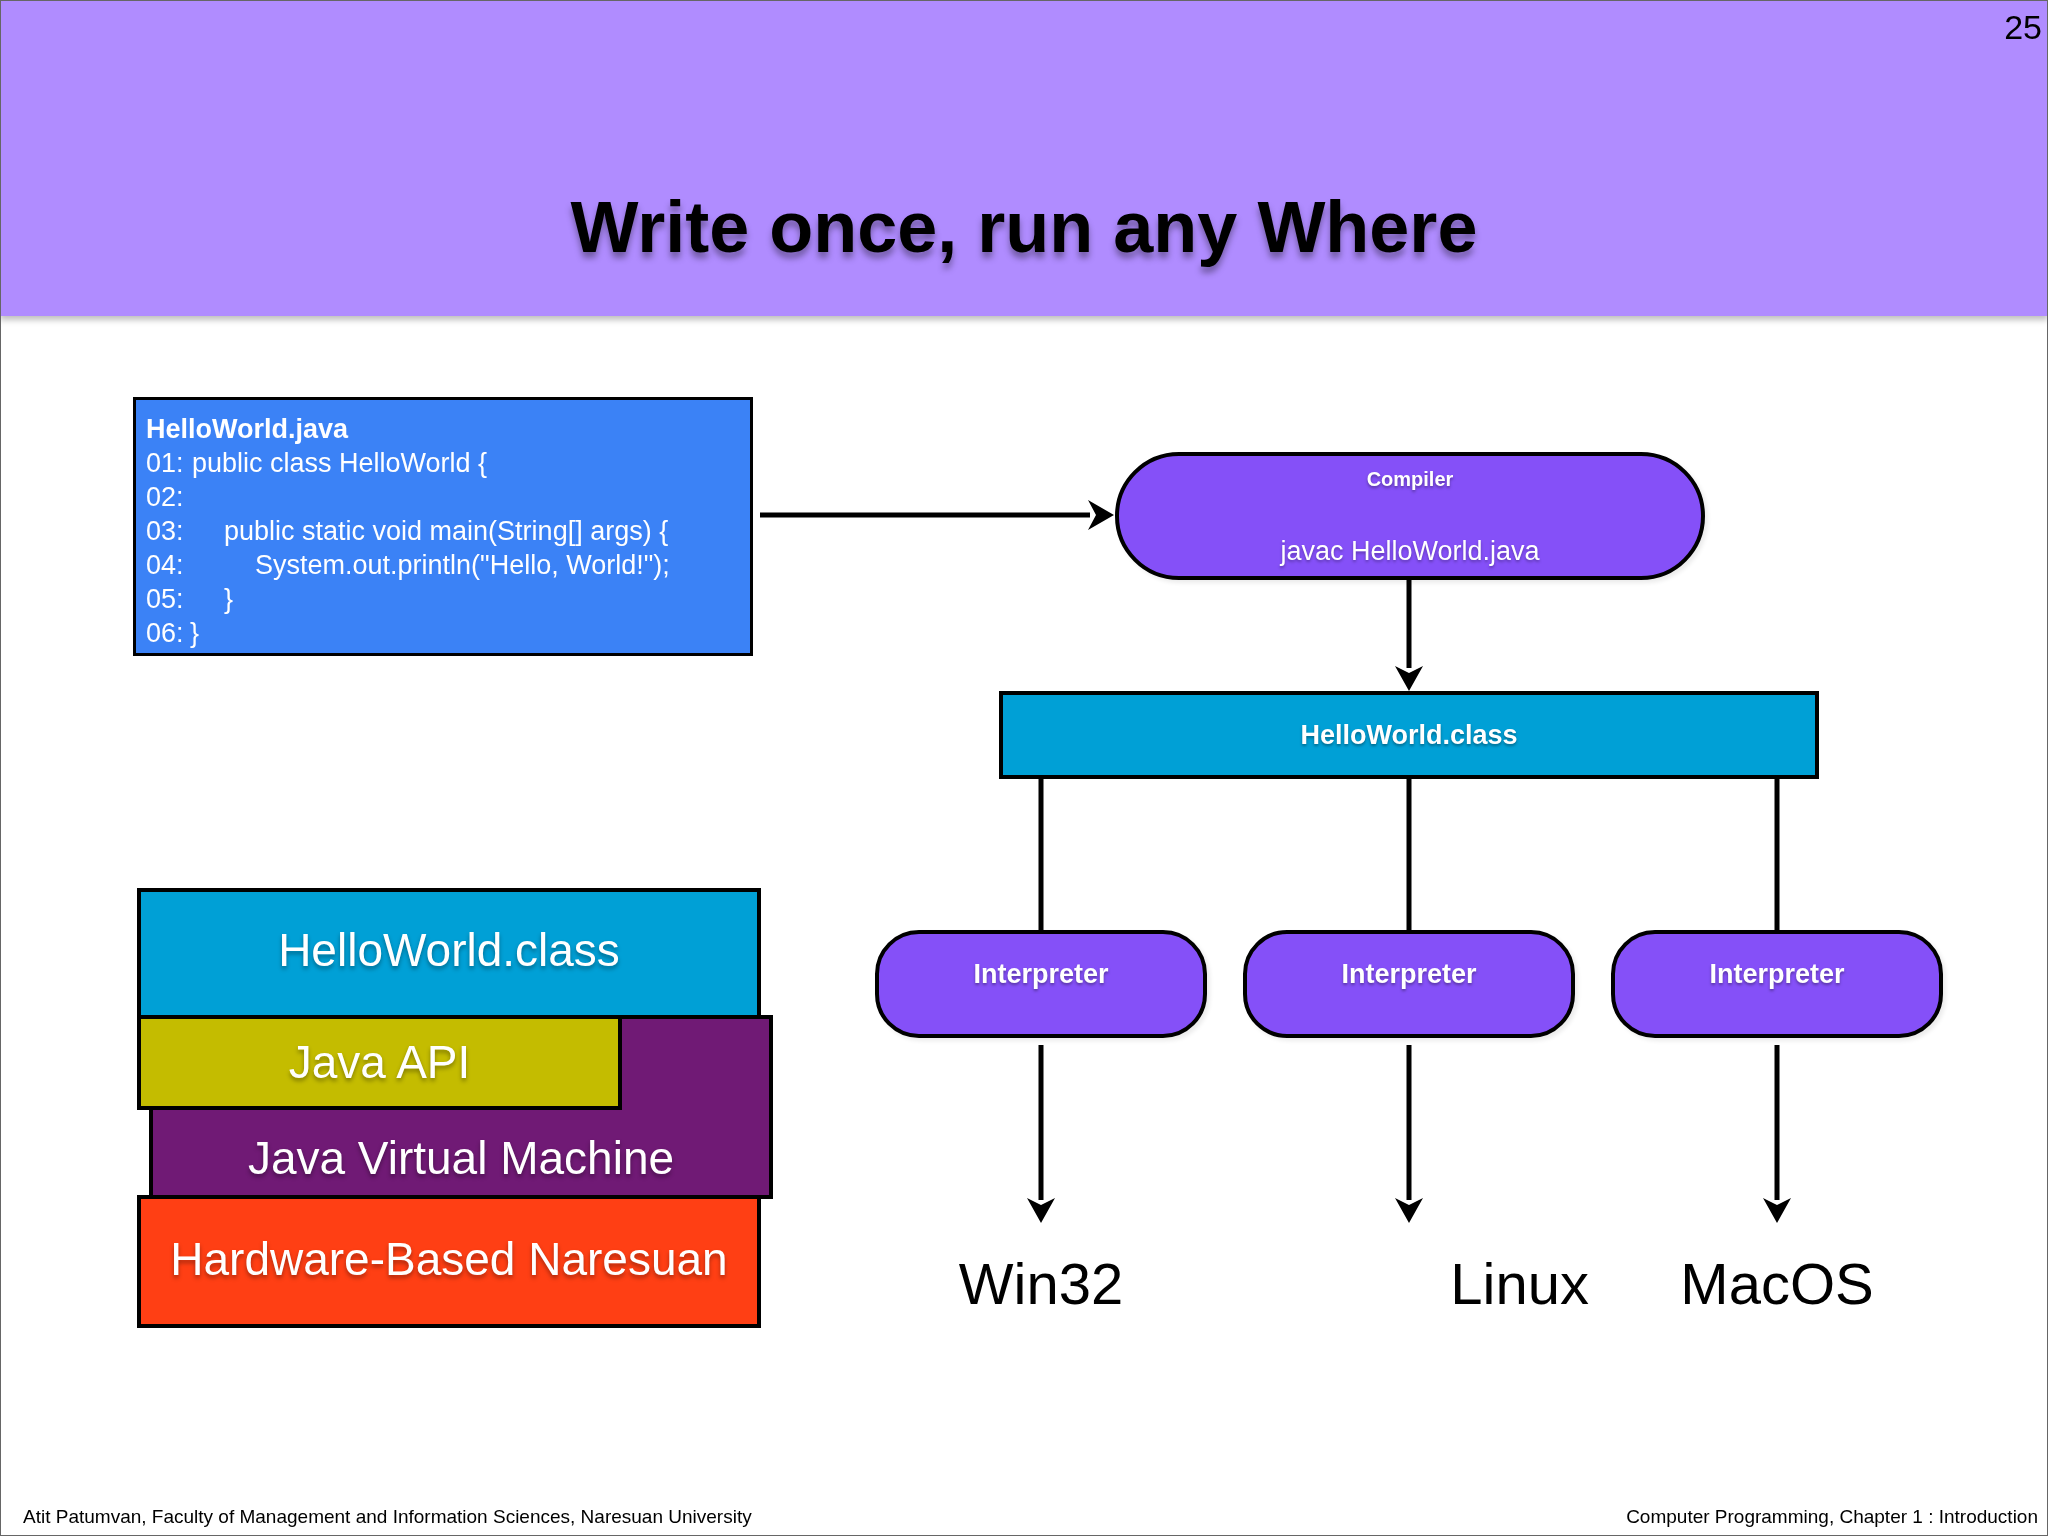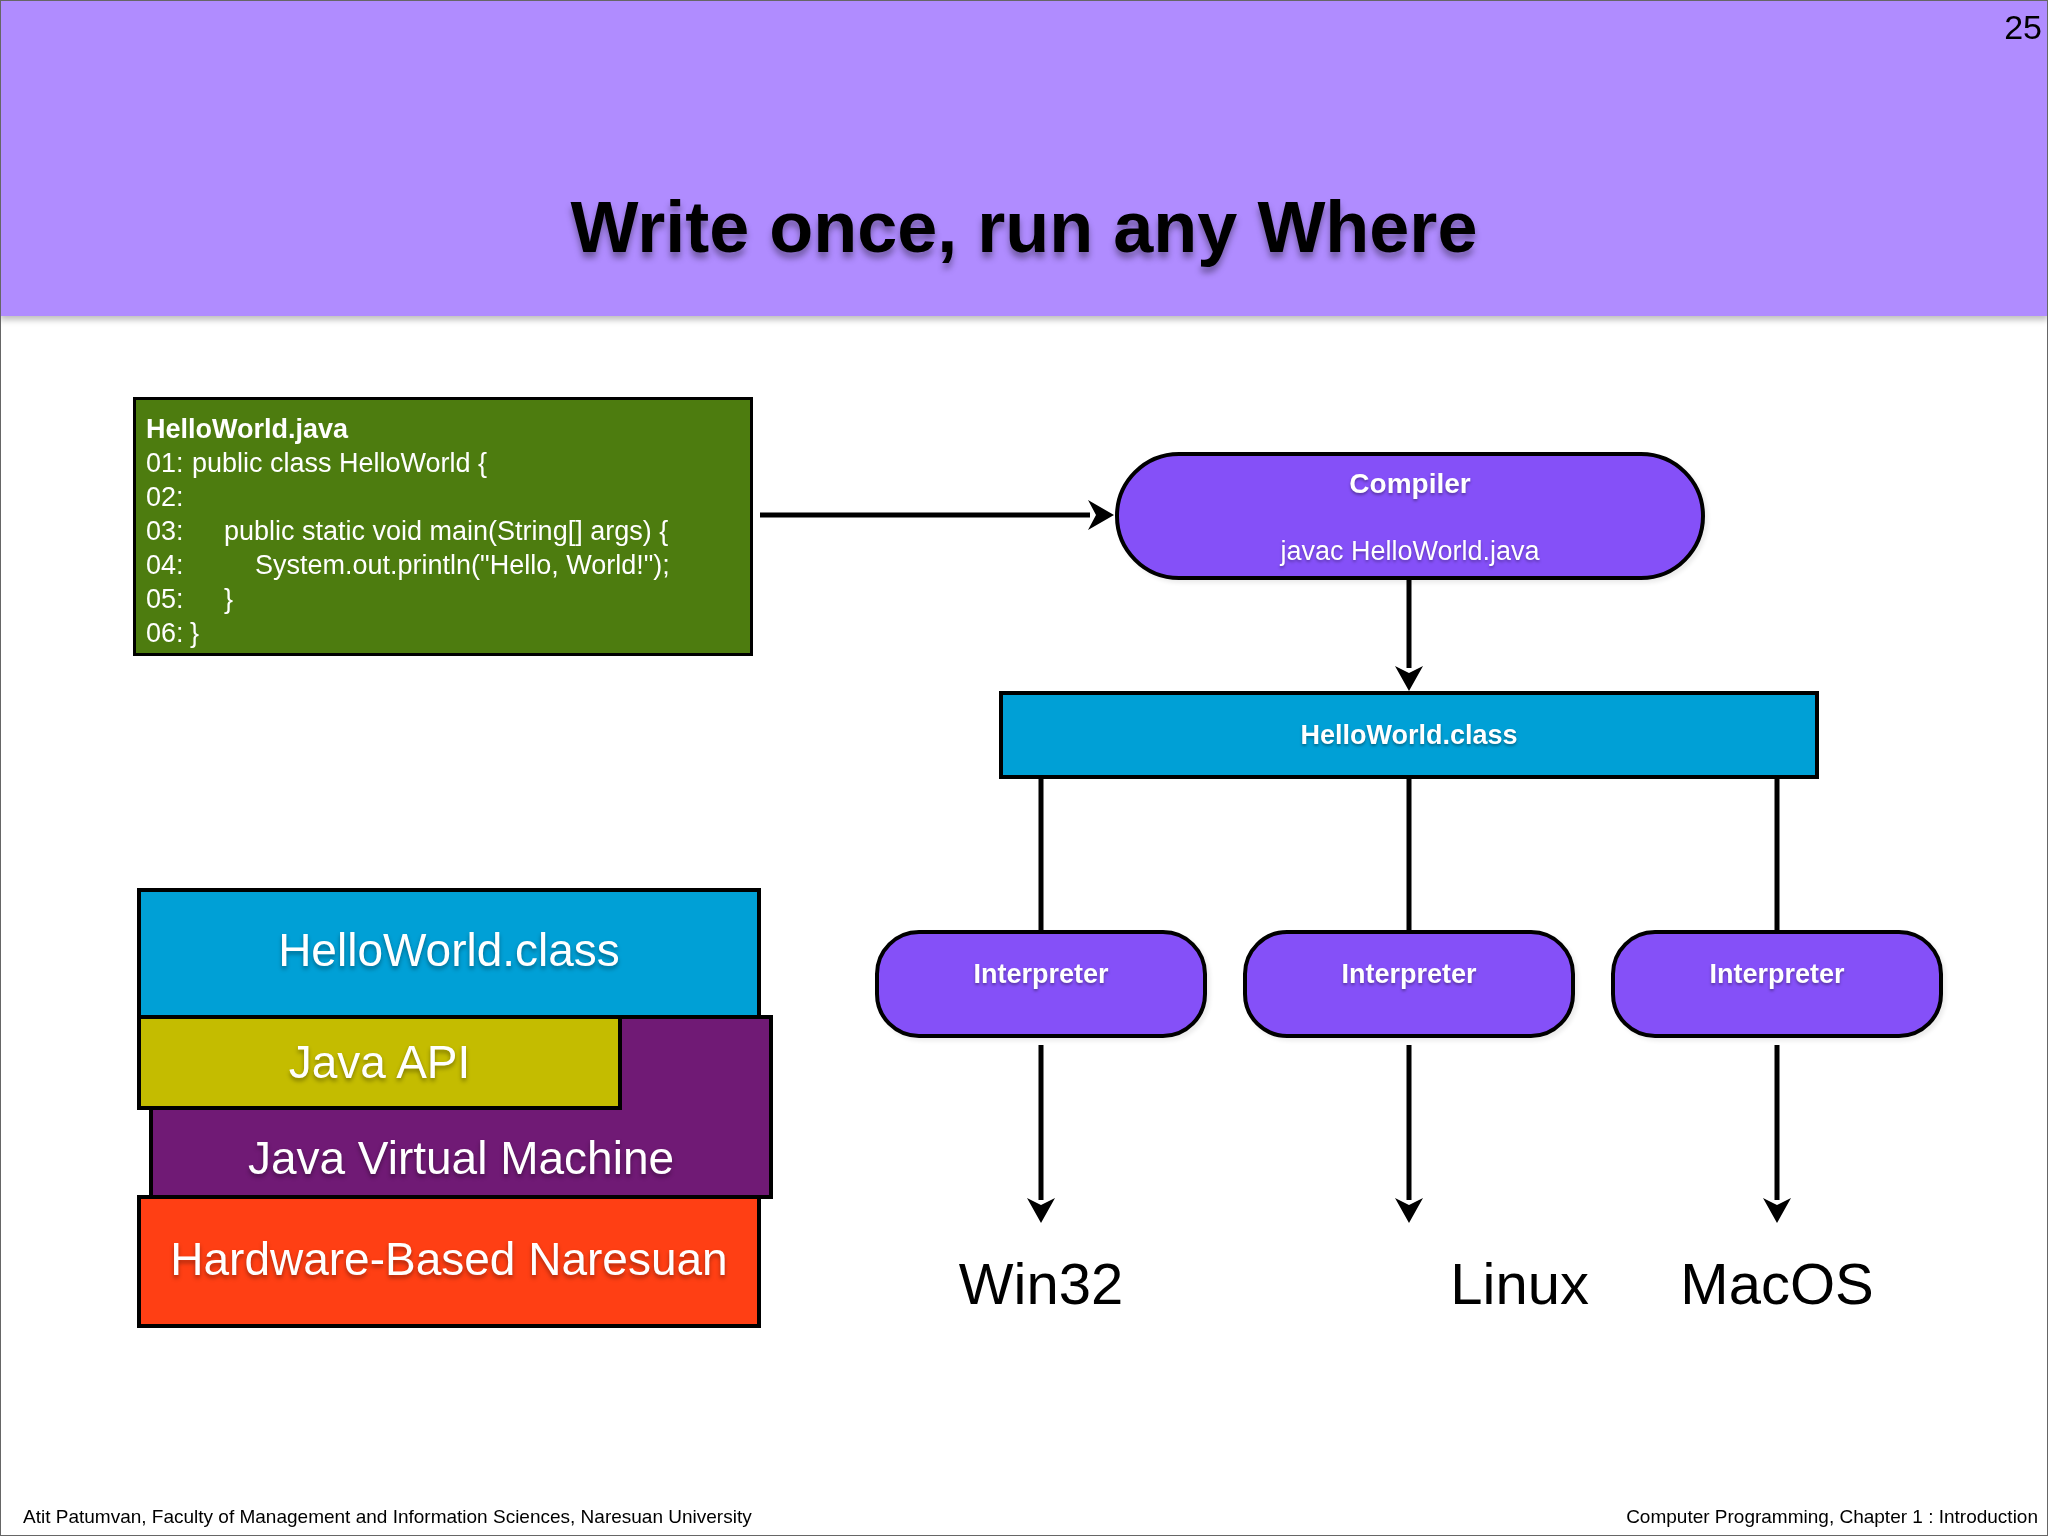--- a/index.html
+++ b/index.html
@@ -5,31 +5,31 @@
   html, body { margin:0; padding:0; }
   body { width:2048px; height:1536px; position:relative; background:#ffffff; overflow:hidden;
          font-family:"Liberation Sans", sans-serif; }
   .frame { position:absolute; left:0; top:0; width:2046px; height:1534px; border:1px solid #666; pointer-events:none; }
   .header { position:absolute; left:0; top:0; width:2048px; height:316px; background:#B08CFF;
             box-shadow:0 4px 6px rgba(0,0,0,0.25); }
   .title { position:absolute; left:0; width:2048px; top:186px; text-align:center; font-weight:bold;
            font-size:72px; color:#000; text-shadow:0 6px 6px rgba(0,0,0,0.35); letter-spacing:0px; }
   .page-num { position:absolute; right:6px; top:8px; font-size:34px; color:#000; }
 
-  .code-box { position:absolute; left:133px; top:397px; width:620px; height:259px; background:#4d7c0f;
+  .code-box { position:absolute; left:133px; top:397px; width:620px; height:259px; background:#3b82f6;
               border:3px solid #000; color:#fff; box-sizing:border-box; padding:12px 0 0 10px; }
   .code-title { font-weight:bold; font-size:27px; line-height:34px; }
   .code-line { font-size:27px; line-height:34px; white-space:pre; position:relative; height:34px; }
   .code-line .ln { position:absolute; left:0; }
   .code-line .txt { position:absolute; }
 
   .pill { position:absolute; background:#8550F8; border:4px solid #000; box-sizing:border-box; color:#fff;
           text-align:center; box-shadow:3px 3px 4px rgba(0,0,0,0.08); }
   .compiler { left:1115px; top:452px; width:590px; height:128px; border-radius:64px; }
-  .compiler .h { position:absolute; left:0; right:0; top:12px; font-weight:bold; font-size:28px;
+  .compiler .h { position:absolute; left:0; right:0; top:12px; font-weight:bold; font-size:20px;
                  text-shadow:0 2px 3px rgba(0,0,0,0.35); }
   .compiler .s { position:absolute; left:0; right:0; top:80px; font-size:27px;
                  text-shadow:0 2px 3px rgba(0,0,0,0.3);text-align:center; }
   .interp { top:930px; width:332px; height:108px; border-radius:44px; }
   .interp span { display:block; line-height:80px; font-weight:bold; font-size:27px;
                  text-shadow:0 2px 3px rgba(0,0,0,0.35); }
 
   .class-bar { position:absolute; left:999px; top:691px; width:820px; height:88px; background:#00A0D6;
                border:4px solid #000; box-sizing:border-box; color:#fff; text-align:center; }
   .class-bar span { line-height:80px; font-weight:bold; font-size:27px; text-shadow:0 2px 3px rgba(0,0,0,0.35); }

